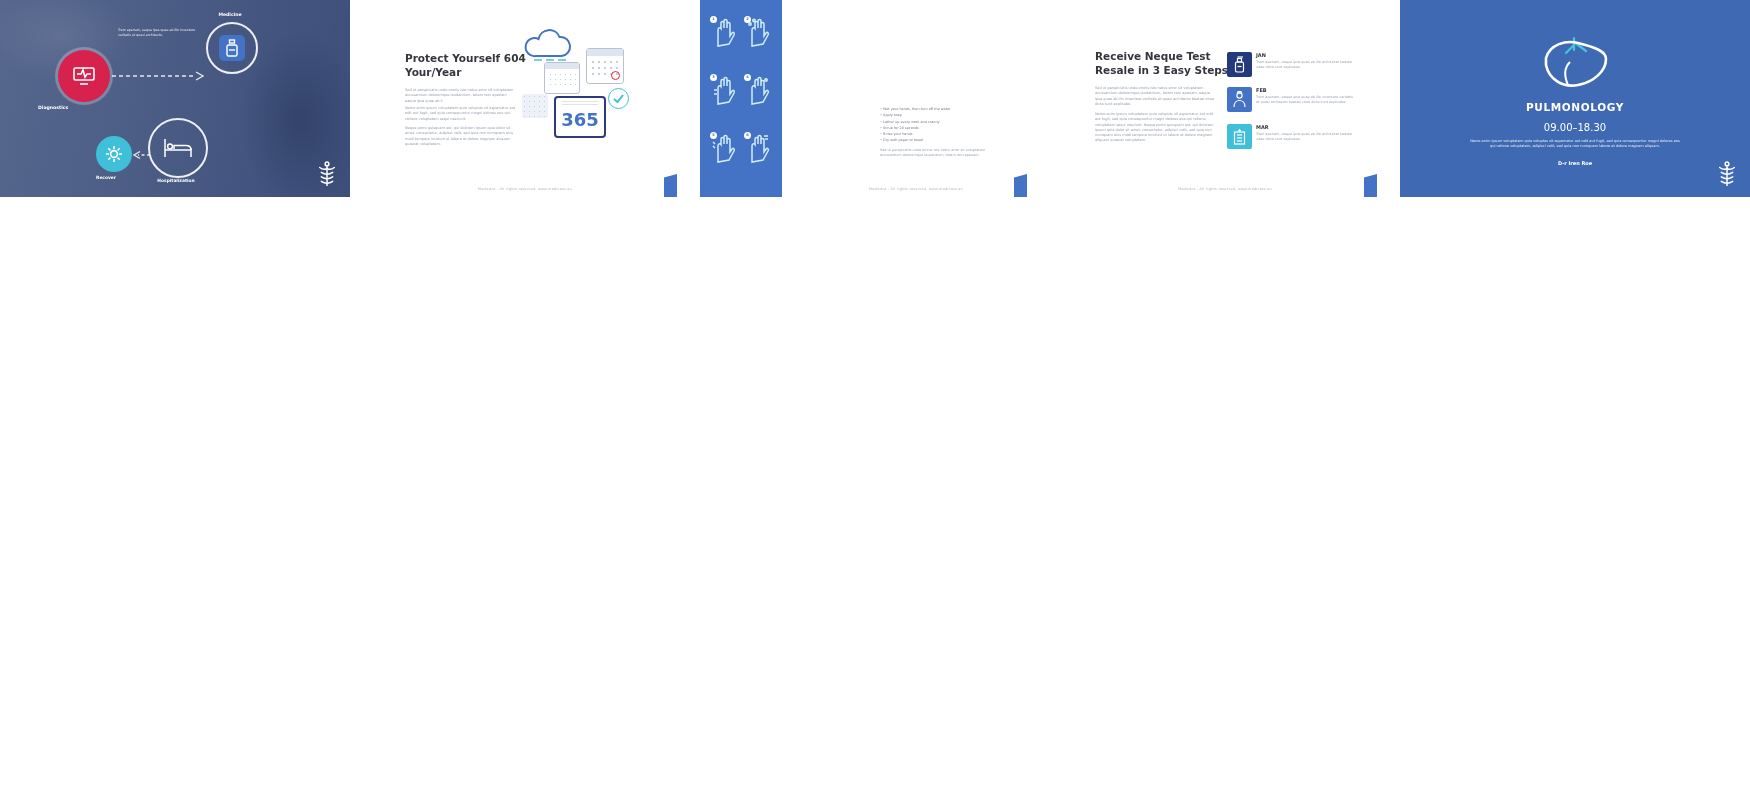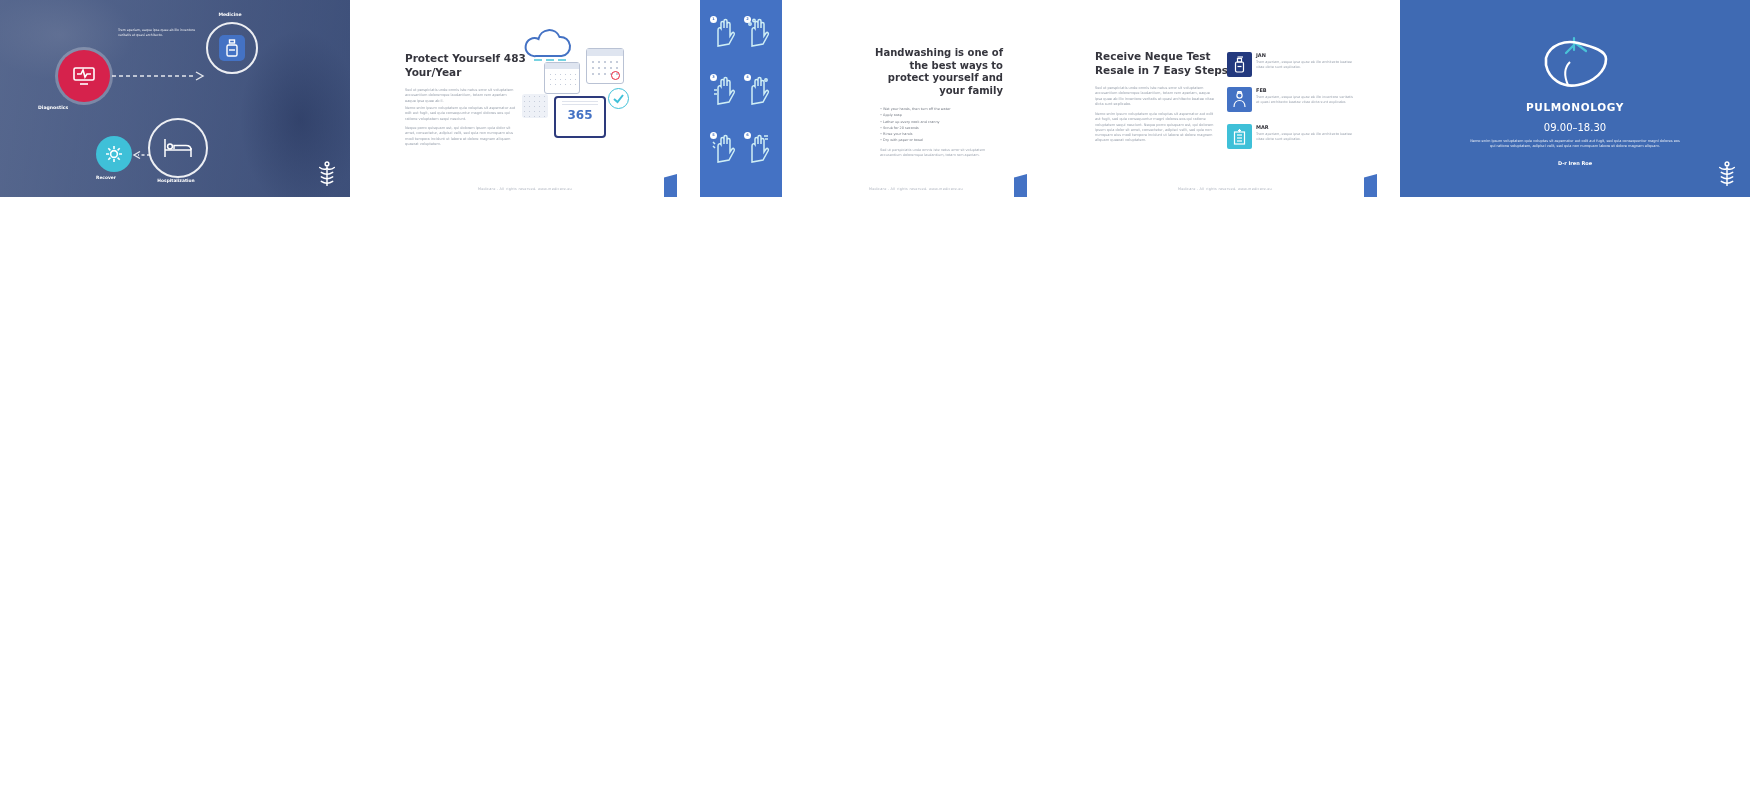--- a/index.html
+++ b/index.html
@@ -673,42 +673,42 @@
       <path d="M18 5 H6" stroke-dasharray="3 2.5"></path>
         <path d="M8 1.5 L2 5 l6 3.5"></path>
     </svg>
     <svg class="cadu" viewBox="0 0 24 32" style="color:#fff">
         <use href="#cadusym"></use>
       </svg>
   </div>
 
   <div class="slide" style="left:350px;top:591">
     <div class="s tt" style="left:55px;top:52px;width:140px;font-size:10.5px;line-height:13.5px">
-      <div>Protect Yourself 483</div>
+      <div>Protect Yourself 604</div>
       <div>Your/Year</div>
     </div>
     <div class="s gy" style="left:55px;top:88px;width:112px;font-size:3.5px;line-height:1.5">Sed ut perspiciatis unde omnis iste natus error sit voluptatem accusantium doloremque laudantium, totam rem aperiam eaque ipsa quae ab il.</div>
     <div class="s gy" style="left:55px;top:106px;width:112px;font-size:3.5px;line-height:1.5">Nemo enim ipsum voluptatem quia voluptas sit aspernatur aut odit aut fugit, sed quia consequuntur magni dolores eos qui ratione voluptatem sequi nesciunt.</div>
     <div class="s gy" style="left:55px;top:126px;width:112px;font-size:3.5px;line-height:1.5">Neque porro quisquam est, qui dolorem ipsum quia dolor sit amet, consectetur, adipisci velit, sed quia non numquam eius modi tempora incidunt ut labore et dolore magnam aliquam quaerat voluptatem.</div>
     <svg class="s" style="left:172px;top:26px" width="56" height="36" viewBox="0 0 56 36" fill="none" stroke="#4472c4" stroke-width="2">
       <path d="M14 30 a9 9 0 1 1 2.5-17 a11 11 0 0 1 21-2 a8 8 0 0 1 2 19 z"></path>
       <path d="M12 34 h8 M24 34 h8 M36 34 h8" stroke="#49c3d8" stroke-width="1.6"></path>
     </svg>
     <div class="s" style="left:194px;top:62px;width:34px;height:30px;border:1.5px solid #b9c2d4;border-radius:3px;background:#fff">
       <div style="height:6px;background:#dfe5f0"></div>
       <div style="margin:2.5px;height:16px;background-image:radial-gradient(circle 1px,#c6cddb 0 0.9px,transparent 1px);background-size:5px 5px"></div>
     </div>
     <div class="s" style="left:236px;top:48px;width:36px;height:34px;border:1.5px solid #b9c2d4;border-radius:3px;background:#fff">
       <div style="height:7px;background:#dfe5f0"></div>
       <div style="margin:2.5px;height:19px;background-image:radial-gradient(circle 1.2px,#c6cddb 0 1px,transparent 1.2px);background-size:6px 6px"></div>
       <div style="position:absolute;right:3px;bottom:3px;width:7px;height:7px;border:1.4px solid #e8273f;border-radius:50%"></div>
     </div>
     <div class="s" style="left:204px;top:96px;width:48px;height:38px;background:#fff;border:2px solid #2d3a7c;border-radius:4px;text-align:center">
       <div style="margin:3px 6px 0;height:6px;background-image:linear-gradient(#dfe3ec 1px,transparent 1px);background-size:100% 3px"></div>
-      <div style="font-size:12px;font-weight:700;color:#4472c4;line-height:1.4">365</div>
+      <div style="font-size:18px;font-weight:700;color:#4472c4;line-height:1.4">365</div>
     </div>
     <div class="s" style="left:258px;top:88px;width:19px;height:19px;border:1.8px solid #3fc0d8;border-radius:50%">
       <svg width="19" height="19" viewBox="0 0 19 19" fill="none" stroke="#3fc0d8" stroke-width="2">
           <polyline points="5,10 8.5,13 14,6"></polyline>
         </svg>
     </div>
     <div class="s" style="left:172px;top:94px;width:26px;height:24px;background:#eef1f7;border-radius:3px;background-image:radial-gradient(circle 1px,#c6cddb 0 0.9px,transparent 1px);background-size:5px 5px"></div>
     <div class="footerline">Medicare  -  All rights reserved.   www.medicare.eu</div>
     <div class="ribbon"></div>
   </div>
@@ -751,43 +751,37 @@
           </svg>
       </div>
       <div class="handcell" style="left:46px;top:134px">
         <span class="numbadge">6</span>
         <svg width="24" height="30" viewBox="0 0 24 30" fill="none" stroke="#cfeef5" stroke-width="1.5">
             <path d="M6 28 V12 c0-2 2-3 3-1.5 V5 c0-2 3-2 3 0 v5 V3 c0-2 3-2 3 0 v7 V6 c0-2 3-2 3 0 v12 l2-3 c1.5-1.5 3 0 2 2 l-5 9 z"></path>
             <path d="M18 2 h4 M19 5 h3"></path>
           </svg>
       </div>
     </div>
-    <div class="s tt rt" style="left:150px;top:47px;width:153px;font-size:10px;line-height:12.6px">
-      <div>Handwashing is one of</div>
-      <div>the best ways to</div>
-      <div>protect yourself and</div>
-      <div>your family</div>
-    </div>
     <div class="s" style="left:180px;top:106px;width:128px;font-size:3.4px;line-height:6.3px;color:#6f757f">
       <div>•&nbsp;<span>Wet your hands, then turn off the water</span></div>
       <div>•&nbsp;<span>Apply soap</span></div>
       <div>•&nbsp;<span>Lather up every nook and cranny</span></div>
       <div>•&nbsp;<span>Scrub for 20 seconds</span></div>
       <div>•&nbsp;<span>Rinse your hands</span></div>
       <div>•&nbsp;<span>Dry with paper or towel</span></div>
     </div>
     <div class="s gy" style="left:180px;top:148px;width:126px;font-size:3.4px;line-height:1.5">Sed ut perspiciatis unde omnis iste natus error sit voluptatem accusantium doloremque laudantium, totam rem aperiam.</div>
     <div class="footerline" style="left:82px">Medicare  -  All rights reserved.   www.medicare.eu</div>
     <div class="ribbon"></div>
   </div>
 
   <div class="slide" style="left:1050px;top:591">
     <div class="s tt" style="left:45px;top:50px;width:160px;font-size:10.5px;line-height:13.5px">
       <div>Receive Neque Test</div>
-      <div>Resale in 7 Easy Steps</div>
+      <div>Resale in 3 Easy Steps</div>
     </div>
     <div class="s gy" style="left:45px;top:86px;width:122px;font-size:3.5px;line-height:1.5">Sed ut perspiciatis unde omnis iste natus error sit voluptatem accusantium doloremque laudantium, totam rem aperiam, eaque ipsa quae ab illo inventore veritatis et quasi architecto beatae vitae dicta sunt explicabo.</div>
     <div class="s gy" style="left:45px;top:112px;width:122px;font-size:3.5px;line-height:1.5">Nemo enim ipsum voluptatem quia voluptas sit aspernatur aut odit aut fugit, sed quia consequuntur magni dolores eos qui ratione voluptatem sequi nesciunt. Neque porro quisquam est, qui dolorem ipsum quia dolor sit amet, consectetur, adipisci velit, sed quia non numquam eius modi tempora incidunt ut labore et dolore magnam aliquam quaerat voluptatem.</div>
     <div class="stepsq" style="left:177px;top:52px;background:#23397e">
       <svg width="13" height="17" viewBox="0 0 13 17" fill="none" stroke="#fff" stroke-width="1.2">
           <rect x="2.5" y="6" width="8" height="10" rx="1.4"></rect>
           <rect x="4.5" y="2.5" width="4" height="3.5"></rect>
           <line x1="4.5" y1="1" x2="10" y2="1"></line>
           <line x1="4.5" y1="10.5" x2="8.5" y2="10.5"></line>
         </svg>

